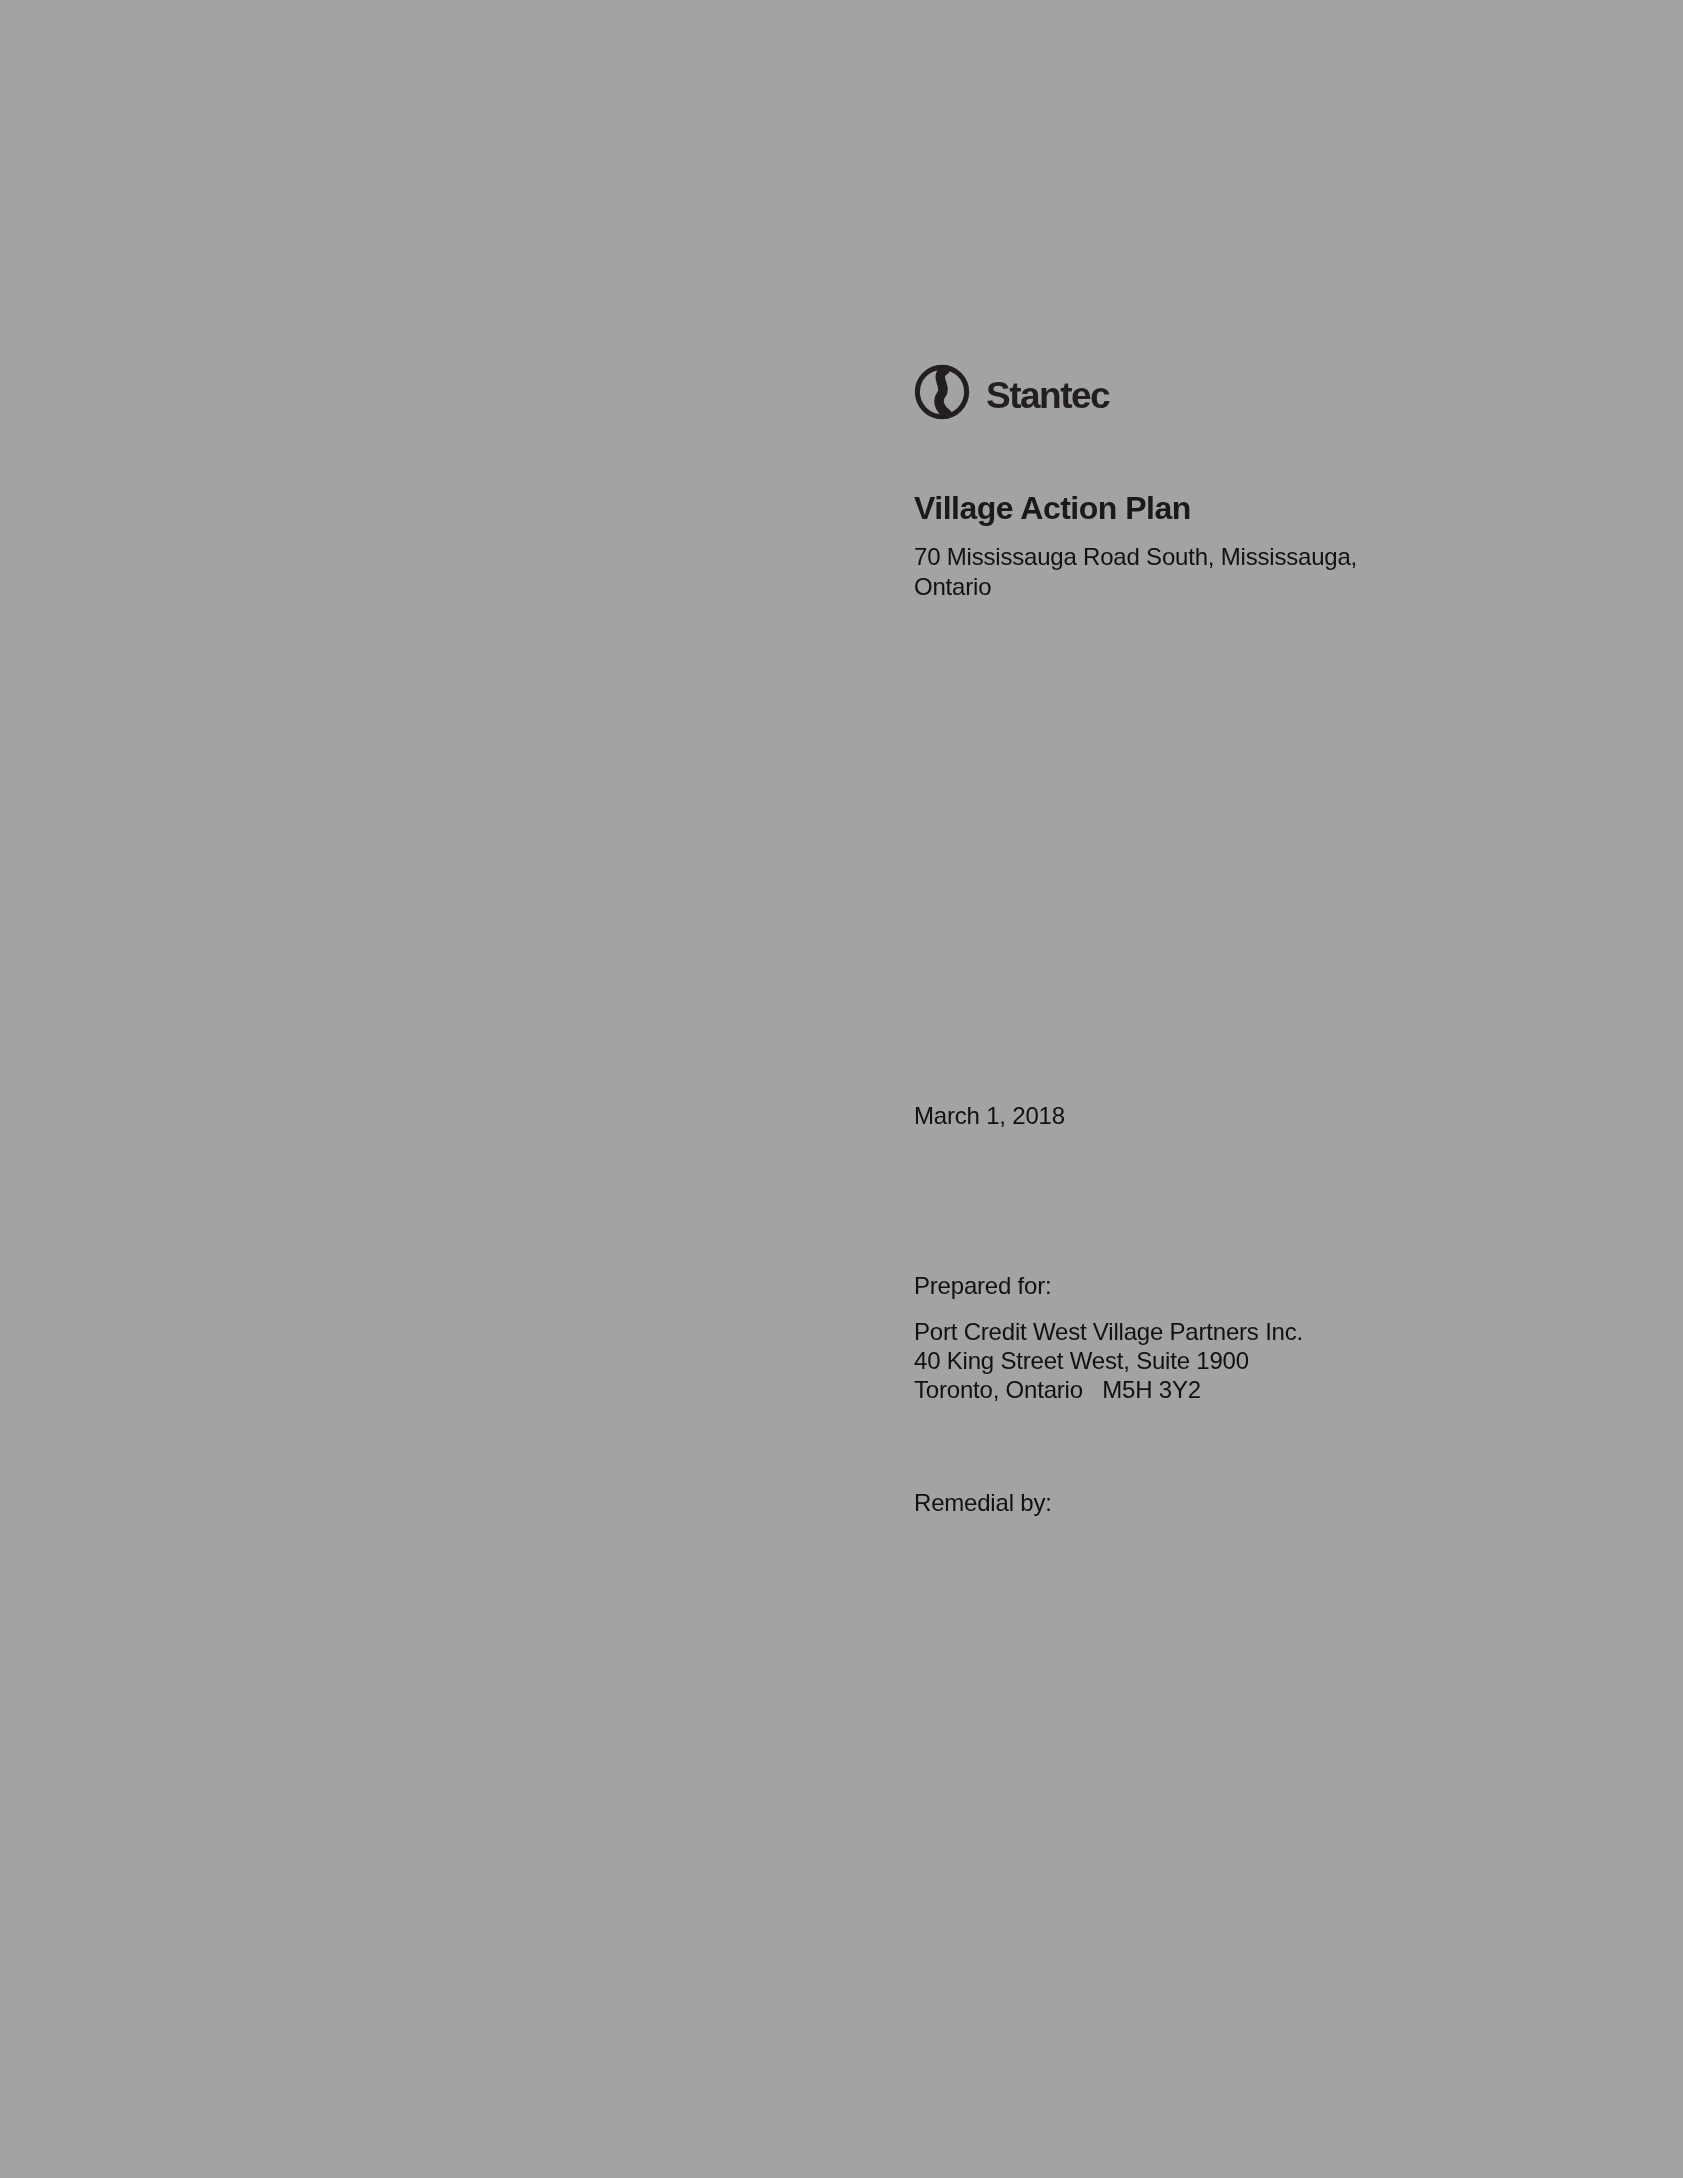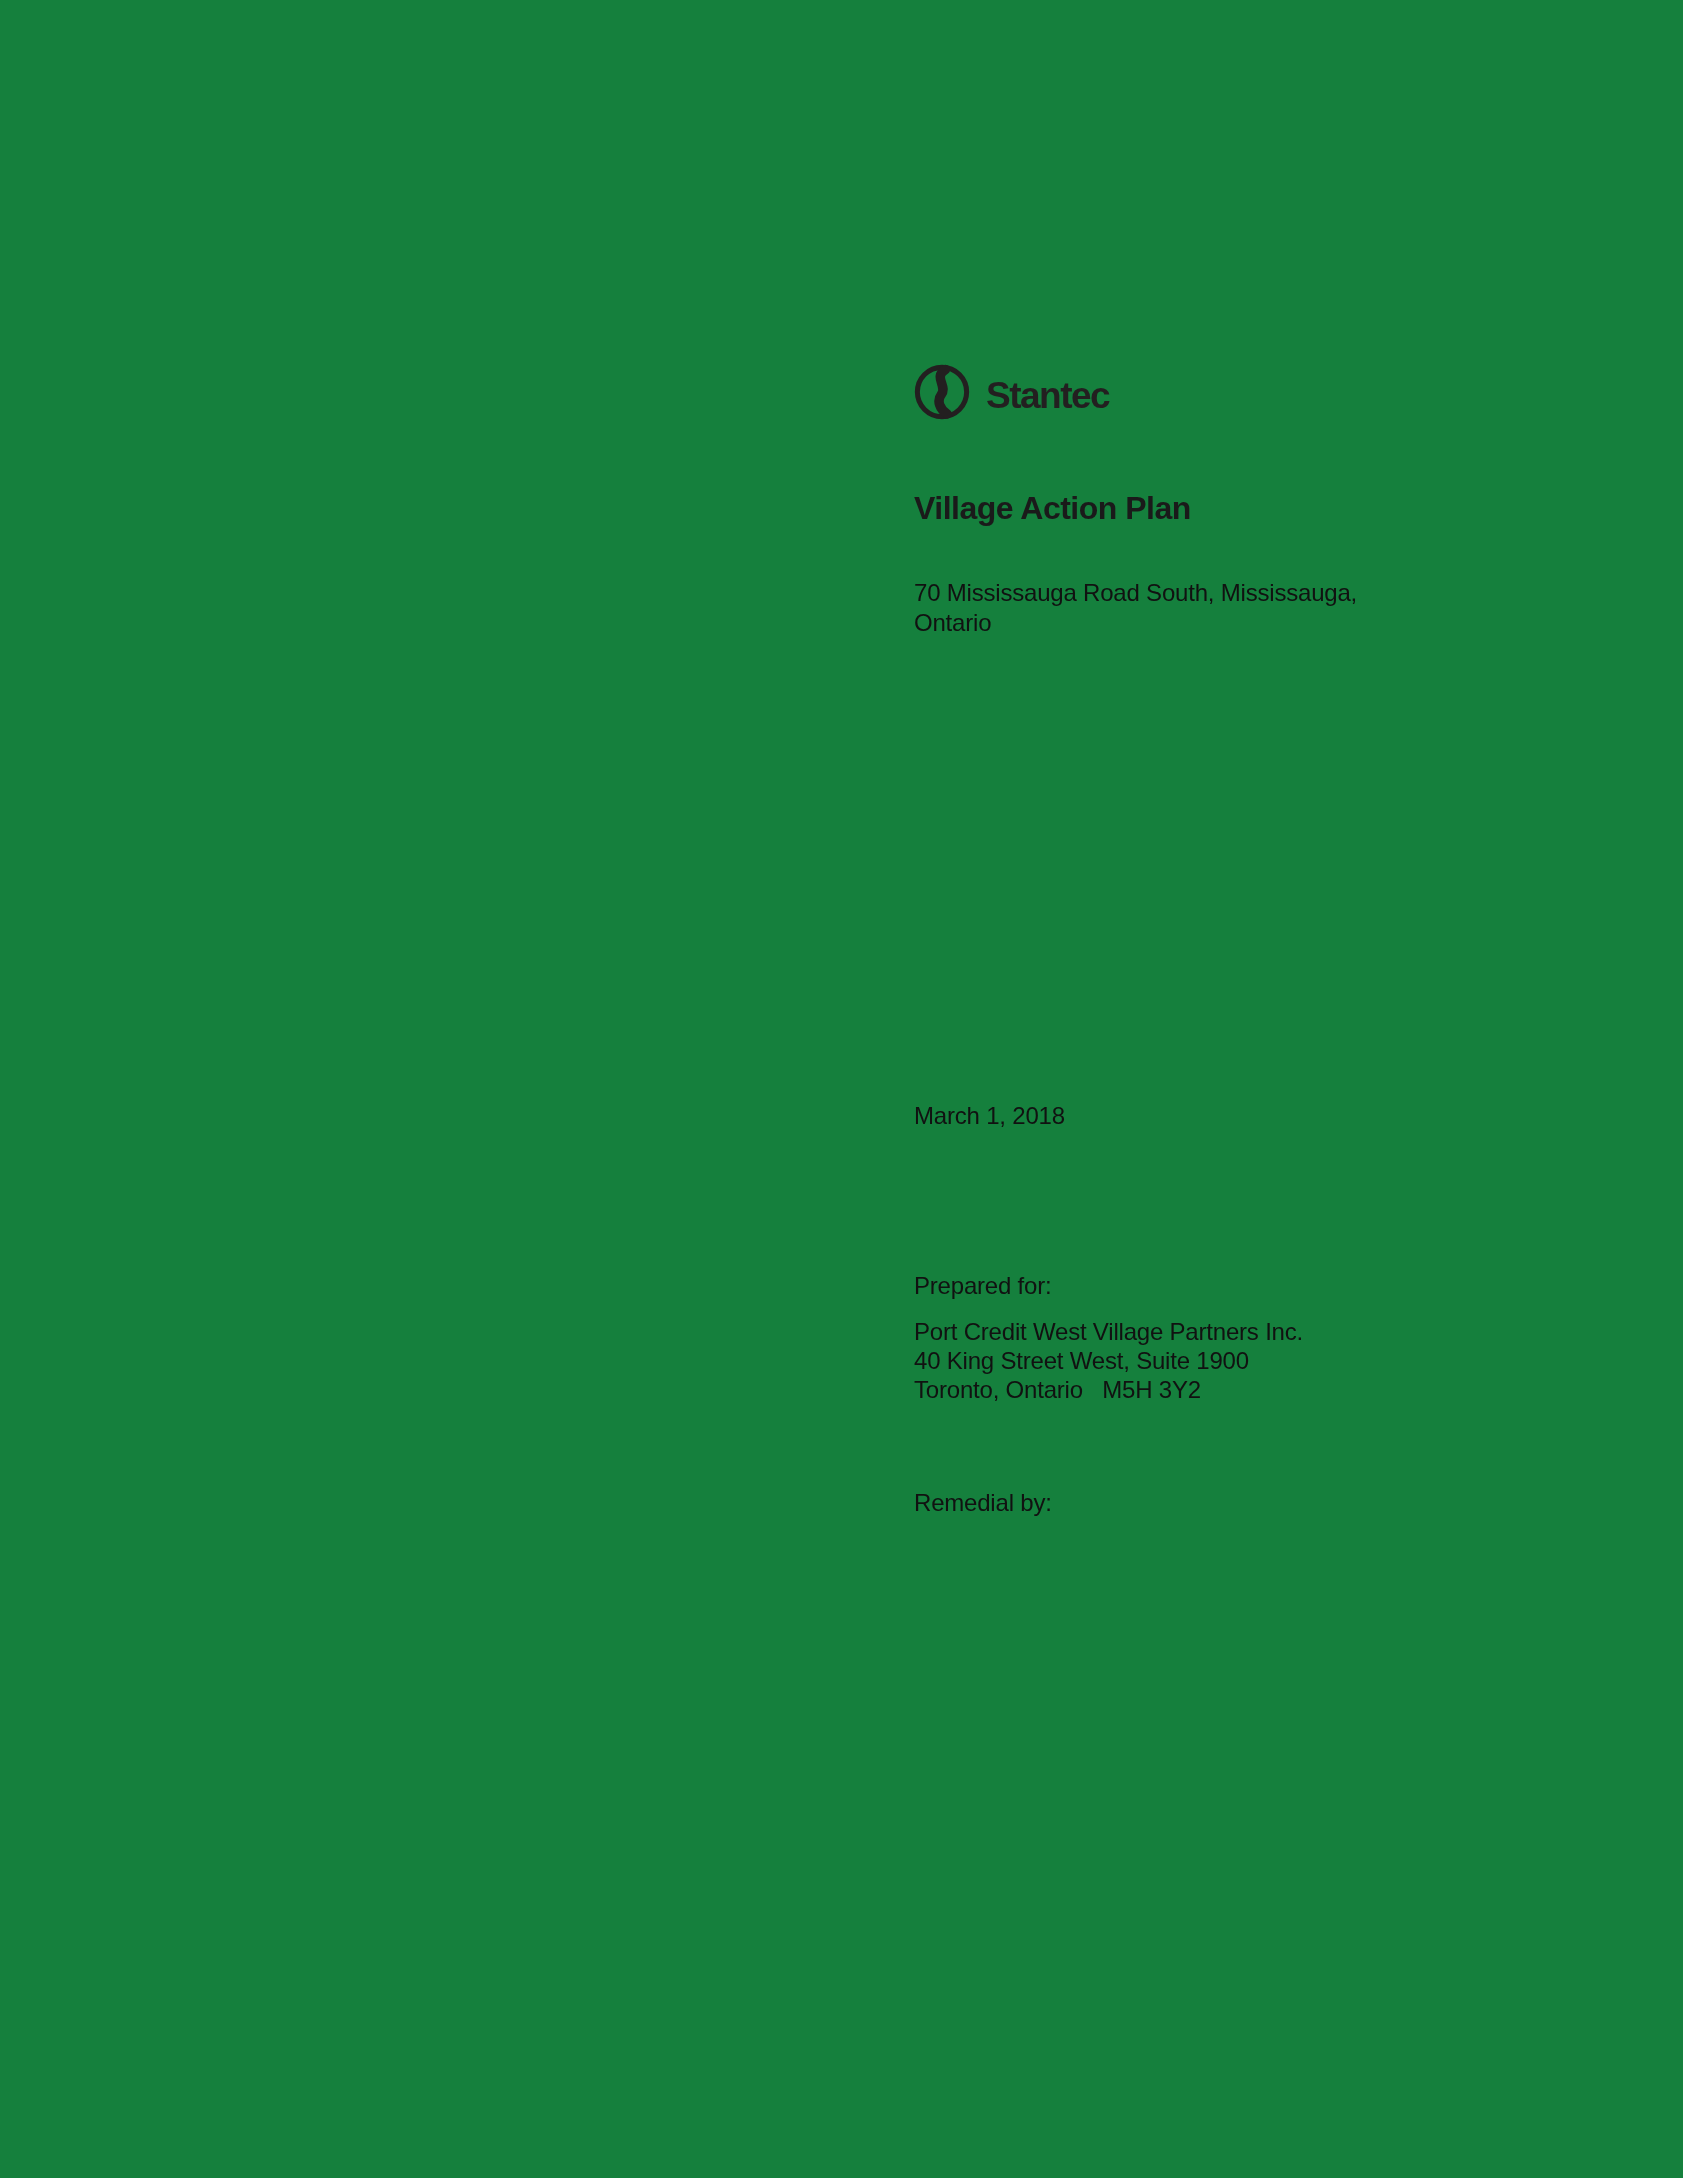--- a/index.html
+++ b/index.html
@@ -4,21 +4,21 @@
 <style>
   html, body {
     margin: 0;
     padding: 0;
     background: #ffffff;
   }
   .page {
     position: relative;
     width: 1683px;
     height: 2178px;
-    background: #15803d;
+    background: #a3a3a3;
     font-family: "Liberation Sans", sans-serif;
     color: #000000;
     overflow: hidden;
   }
   .abs { position: absolute; left: 914px; }
 
   
   .logo-block {
     top: 364px;
     display: flex;
@@ -51,21 +51,21 @@
   }
 
   
   .body-text {
     font-size: 24px;
     line-height: 30px;
     letter-spacing: -0.2px;
     white-space: pre-wrap;
     color: #111111;
   }
-  .site-address   { top: 542px;  width: 515px; margin-top: 36px; }
+  .site-address   { top: 542px;  width: 515px; }
   .doc-date       { top: 1101px; }
   .pf-label       { top: 1259px; margin-top: 12px; }
   .pf-address     { top: 1317px; line-height: 29px; }
   .pb-label       { top: 1488px; }
   .pb-address     { top: 1530px; line-height: 29px; }
 </style>
 </head>
 <body>
 
 <div class="page">

